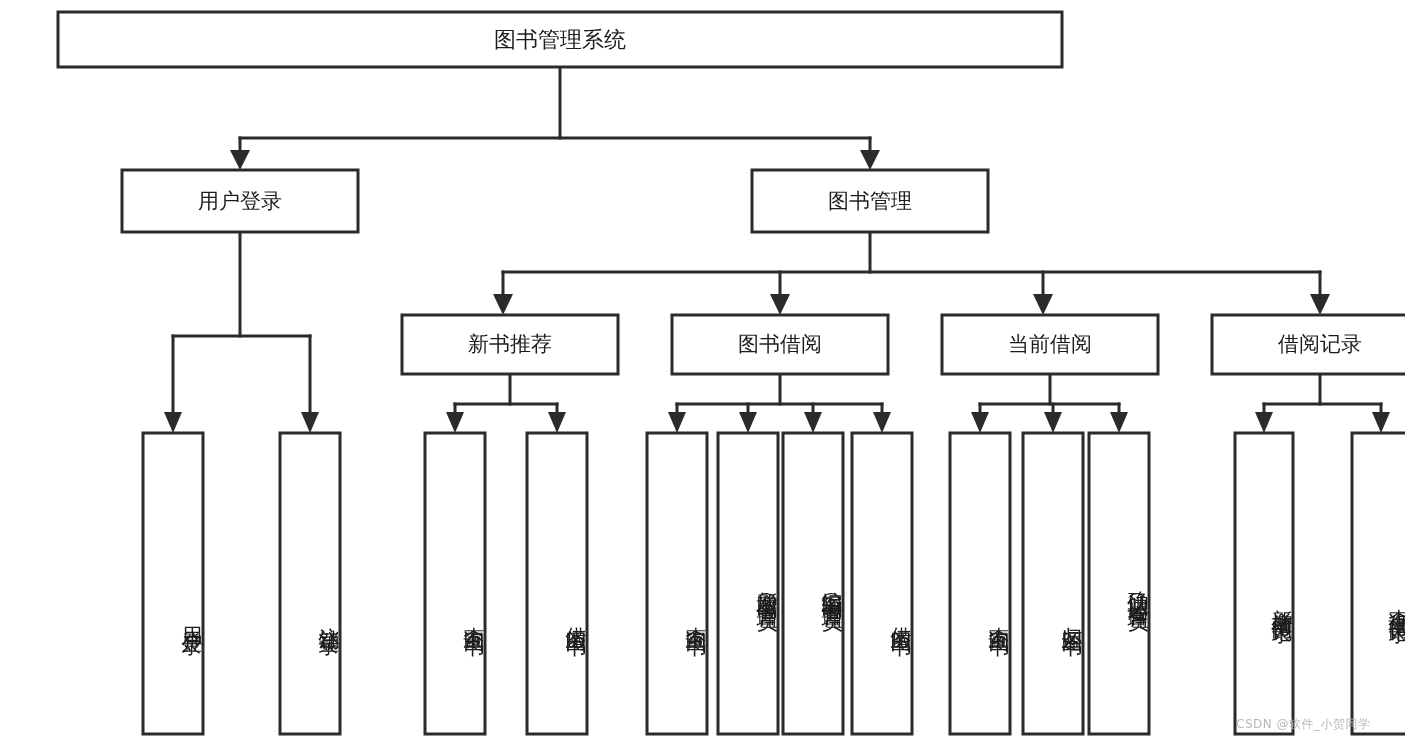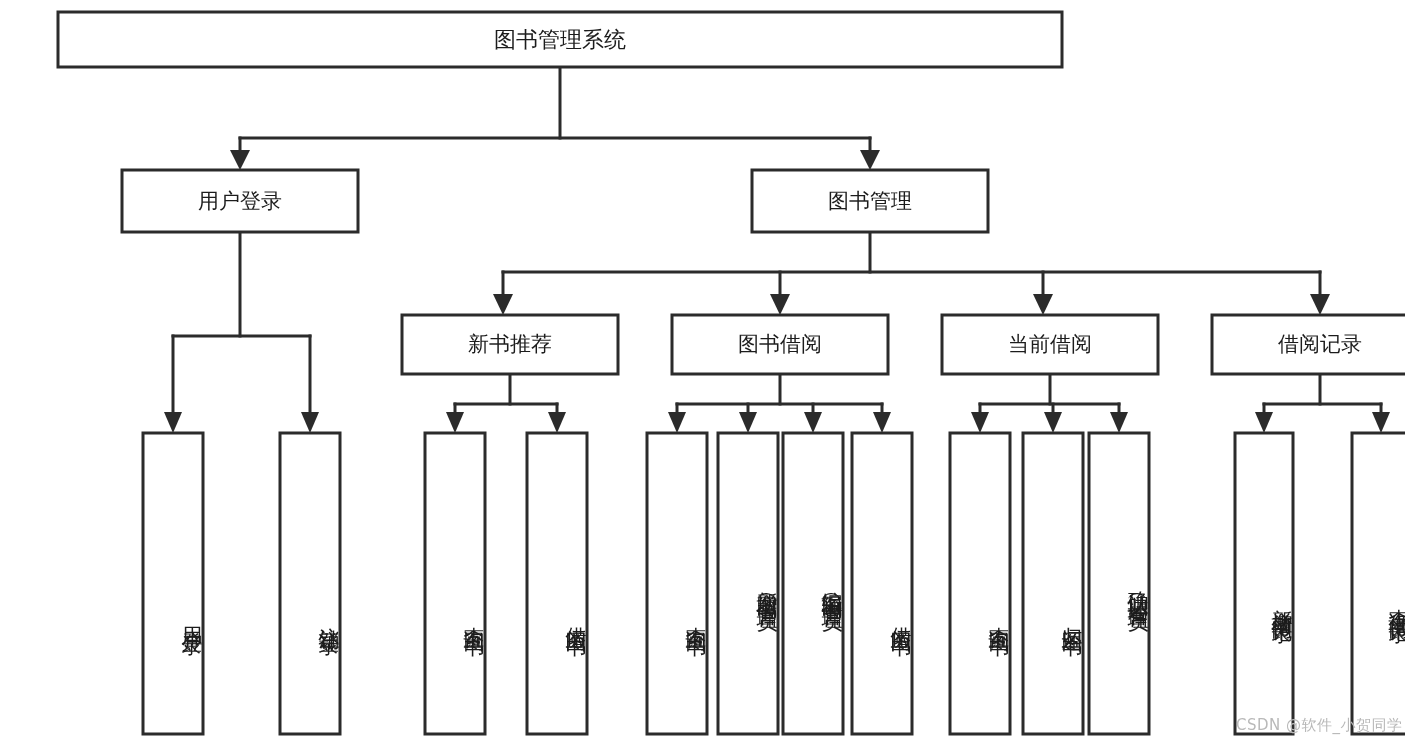--- a/index.html
+++ b/index.html
@@ -65,21 +65,21 @@
     letter-spacing: 3px;
     white-space: nowrap;
     display: flex;
     align-items: flex-start;
     justify-content: center;
     pointer-events: none;
   }
   .watermark {
     position: absolute;
     font-family: "DejaVu Sans", "Liberation Sans", sans-serif;
-    font-size: 15px;
+    font-size: 12px;
     color: #b9b9b9;
     white-space: nowrap;
     letter-spacing: 0.5px;
   }
 </style>
 </head>
 <body>
 
 <div id="stage">
 

